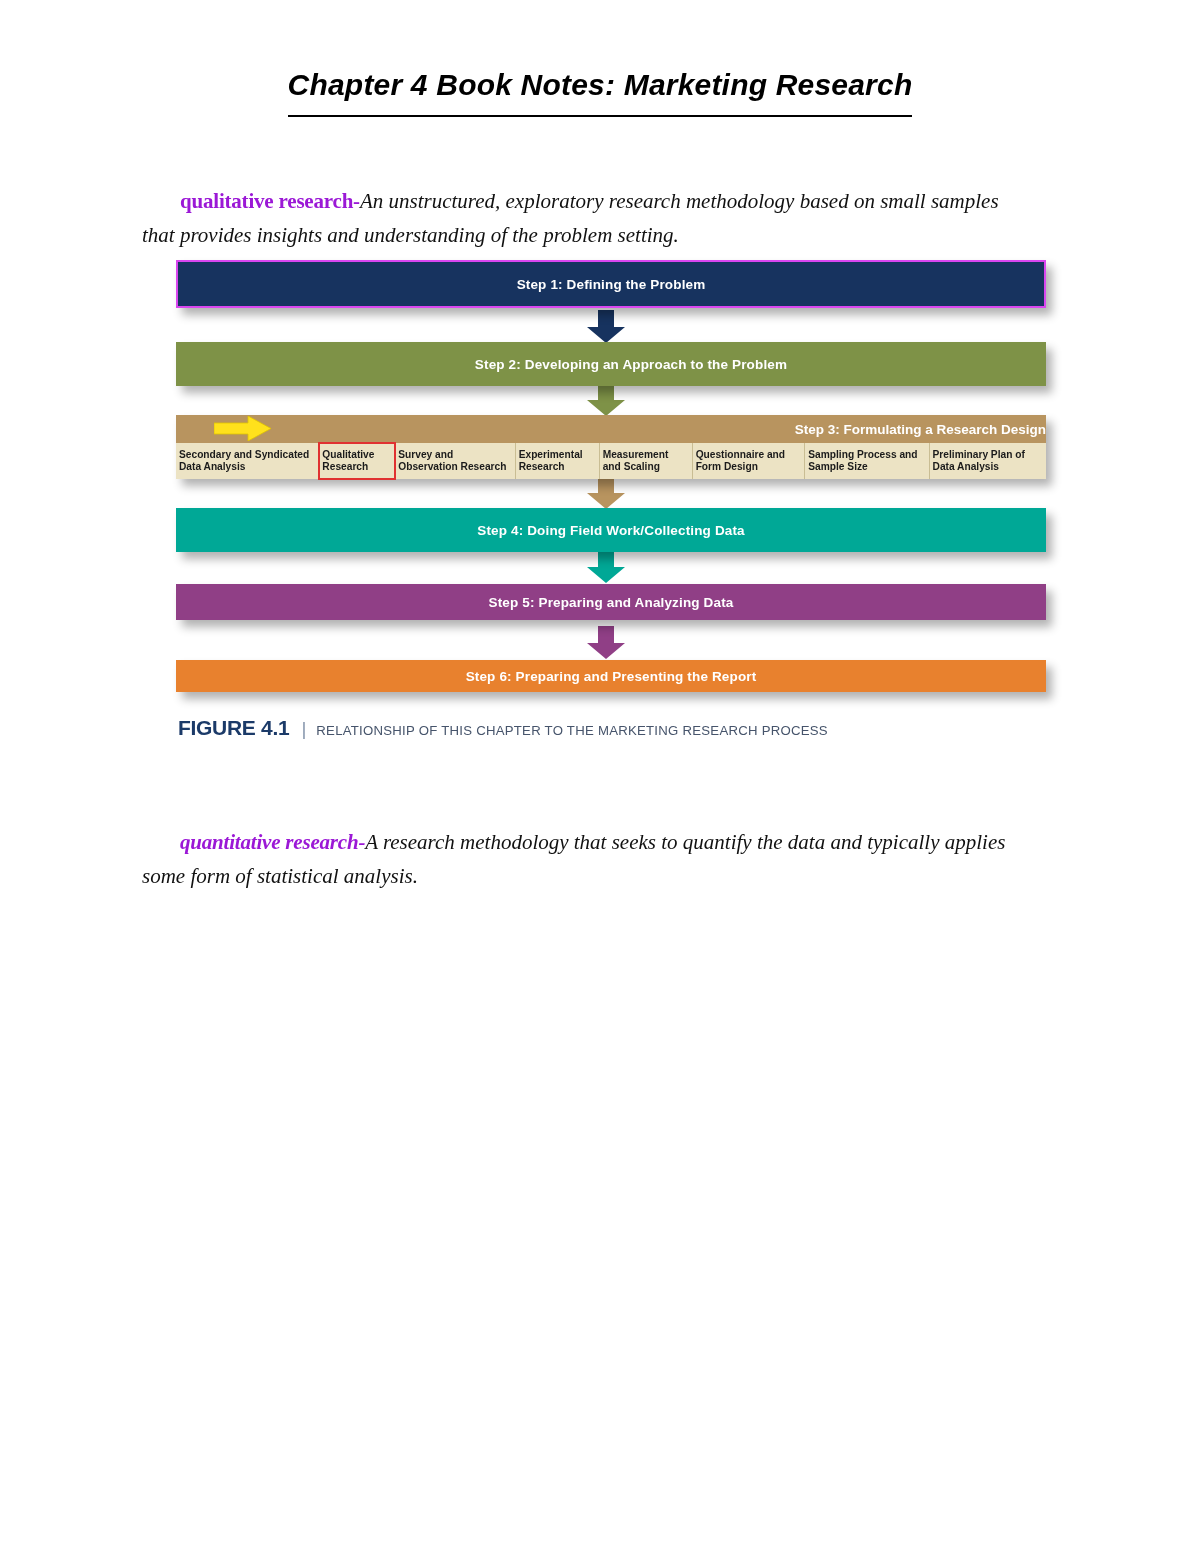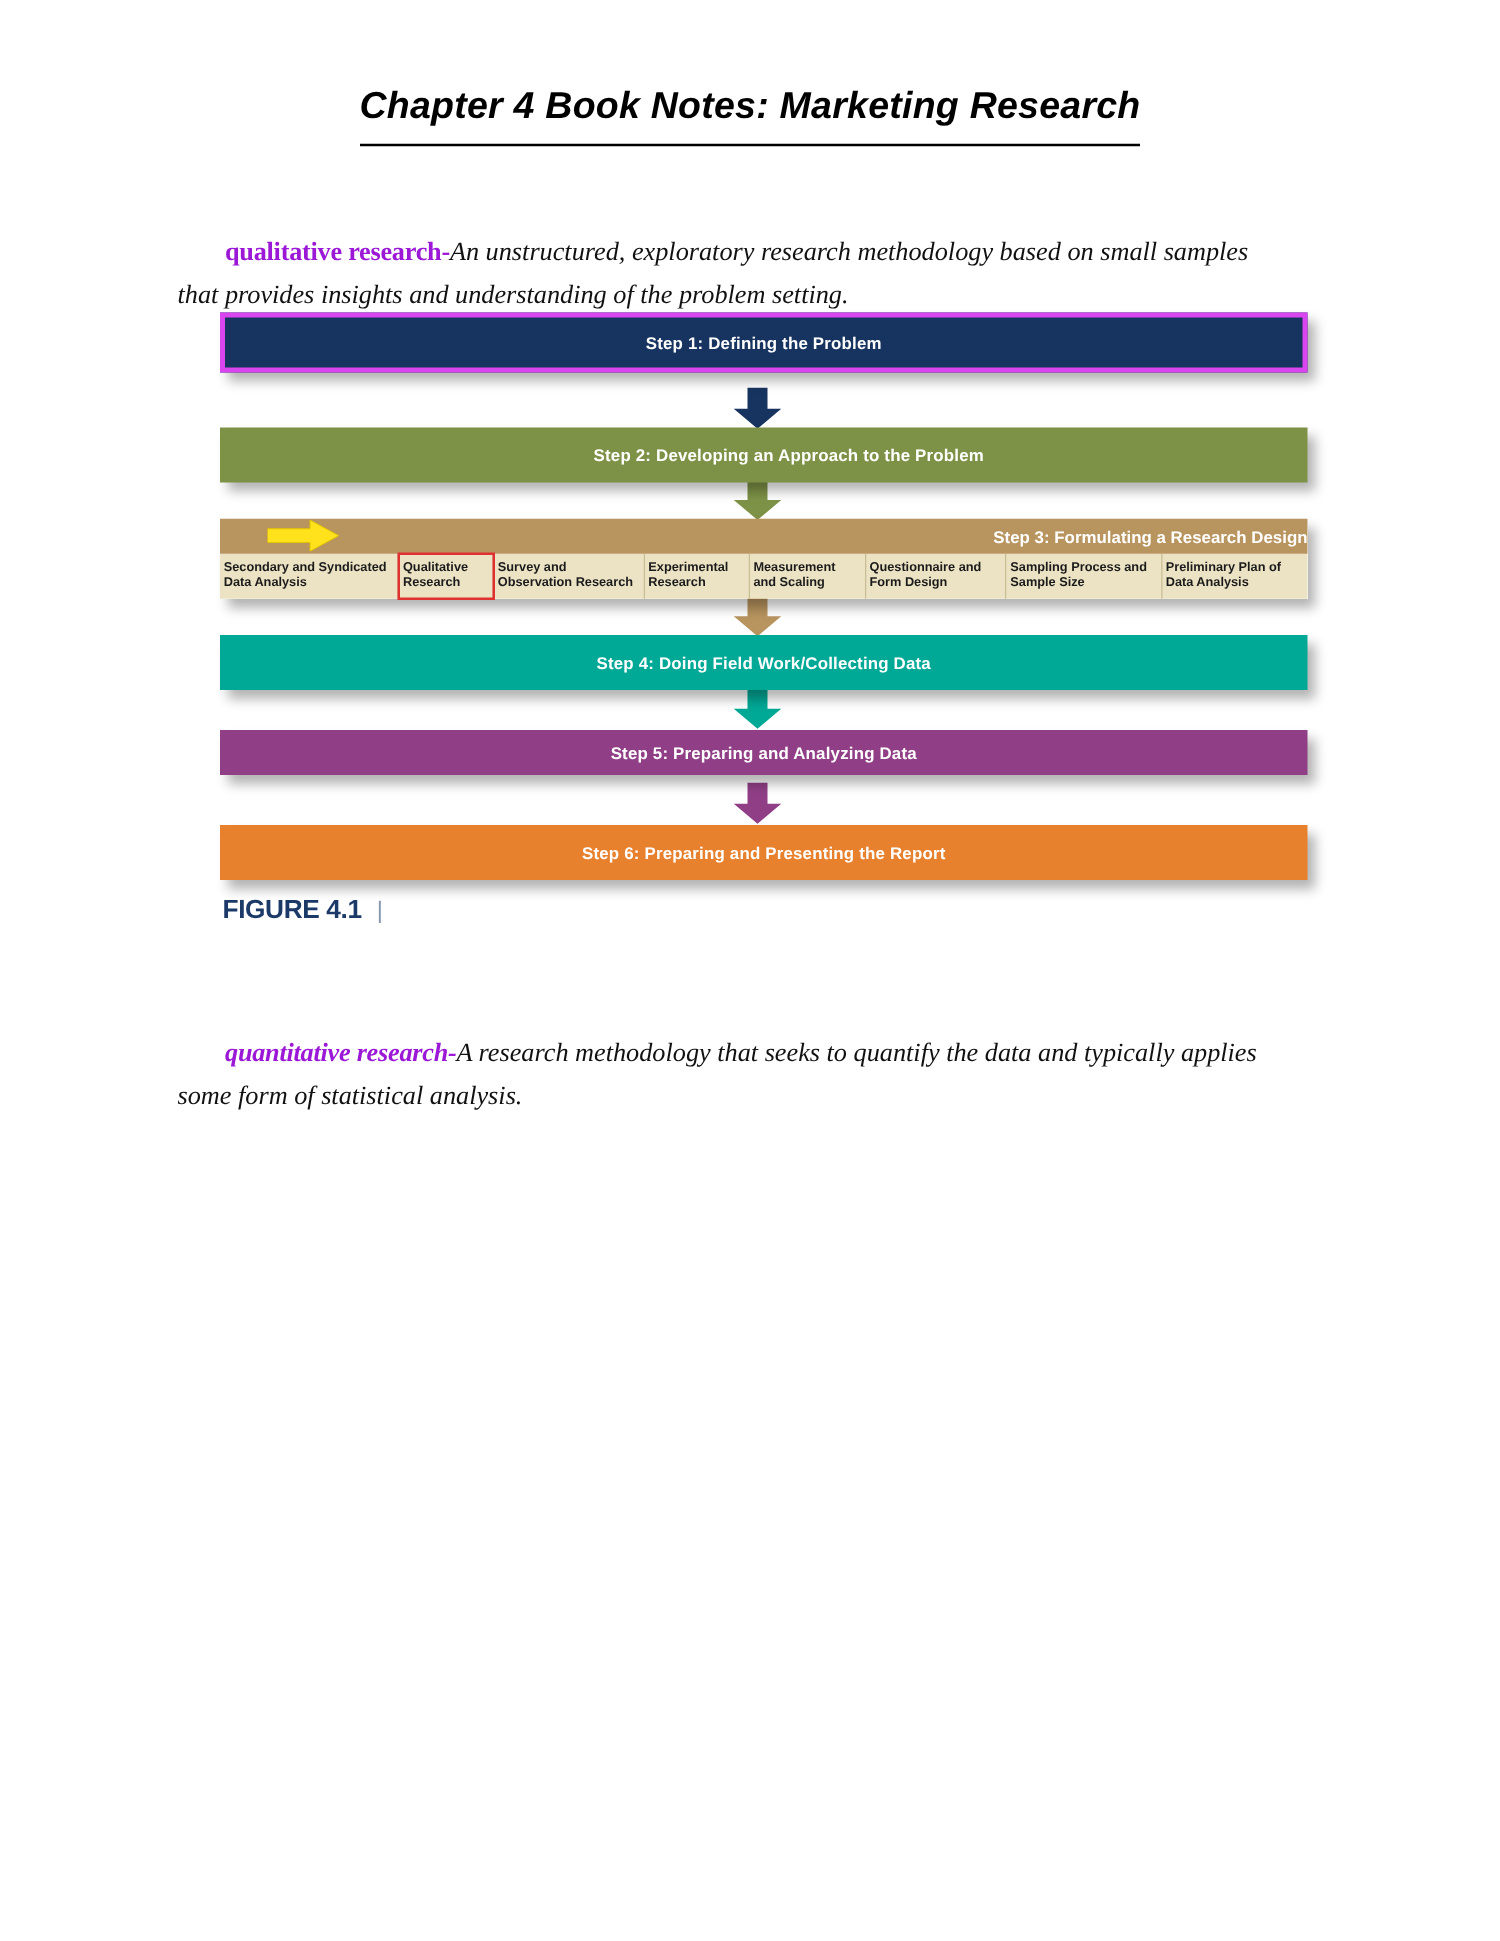--- a/index.html
+++ b/index.html
@@ -79,25 +79,25 @@
     box-shadow: 6px 7px 9px rgba(0,0,0,0.30);
     color: #ffffff;
     font-family: "Liberation Sans", sans-serif;
     font-size: 13.5px;
     font-weight: bold;
     letter-spacing: 0.15px;
     z-index: 3;
   }
   .bar .bar-label { display: block; }
 
-  #bar-step1 { top: 0;  height: 48px; background: #17335f; border: 4px solid #d946ef; }
+  #bar-step1 { top: 10px;  height: 48px; background: #17335f; border: 2px solid #d946ef; }
   #bar-step2 { top: 92px;  height: 44px; background: #7e9247; padding-left: 40px; }
   #bar-step4 { top: 258px; height: 44px; background: #00a896; }
   #bar-step5 { top: 334px; height: 36px; background: #903f86; }
-  #bar-step6 { top: 410px; height: 44px; background: #e8812e; }
+  #bar-step6 { top: 410px; height: 32px; background: #e8812e; }
 
   
   #block-step3 {
     position: absolute;
     left: 24px;
     top: 165px;
     width: 870px;
     box-shadow: 6px 7px 9px rgba(0,0,0,0.30);
     z-index: 3;
   }
@@ -271,16 +271,17 @@
     </svg>
   </div>
 
   <div class="bar" id="bar-step6">
     <span class="bar-label">Step 6: Preparing and Presenting the Report</span>
   </div>
 
   <div id="figure-caption">
     <span class="fig-num">FIGURE 4.1</span>
     <span class="fig-sep">|</span>
+    <span class="fig-text">RELATIONSHIP OF THIS CHAPTER TO THE MARKETING RESEARCH PROCESS</span>
   </div>
 </div>
 
 <p class="definition" id="def-quantitative"><span class="term slanted">quantitative research-</span><span>A research methodology that seeks to quantify the data and typically applies some form of statistical analysis.</span></p>
 
 </body></html>

